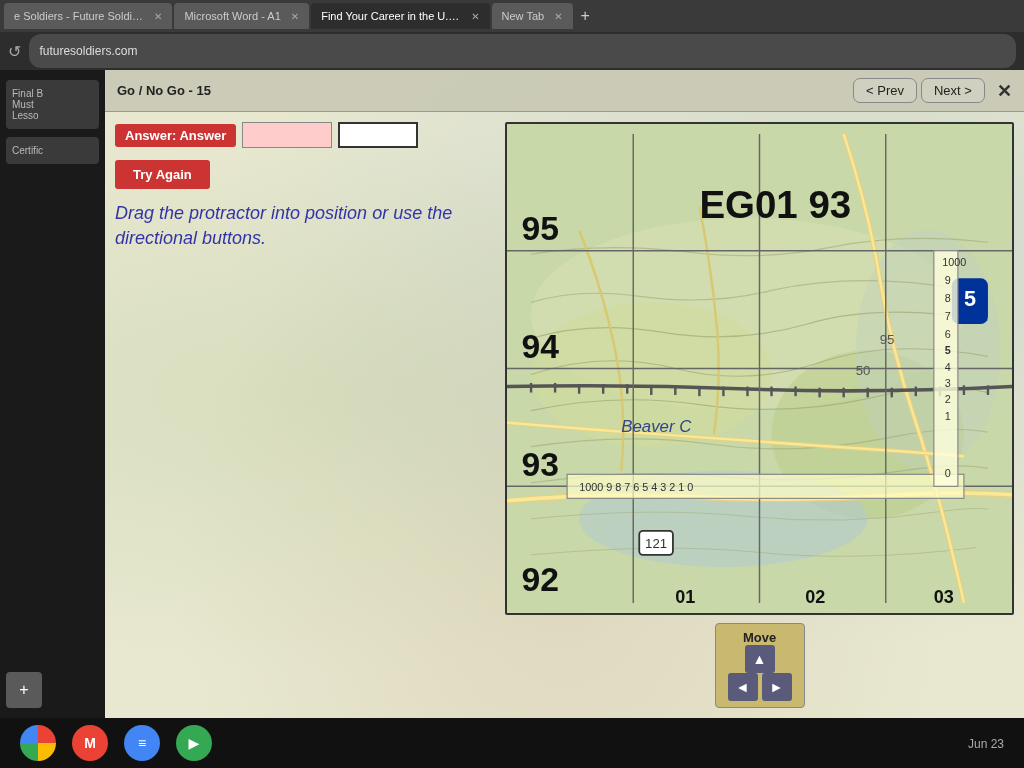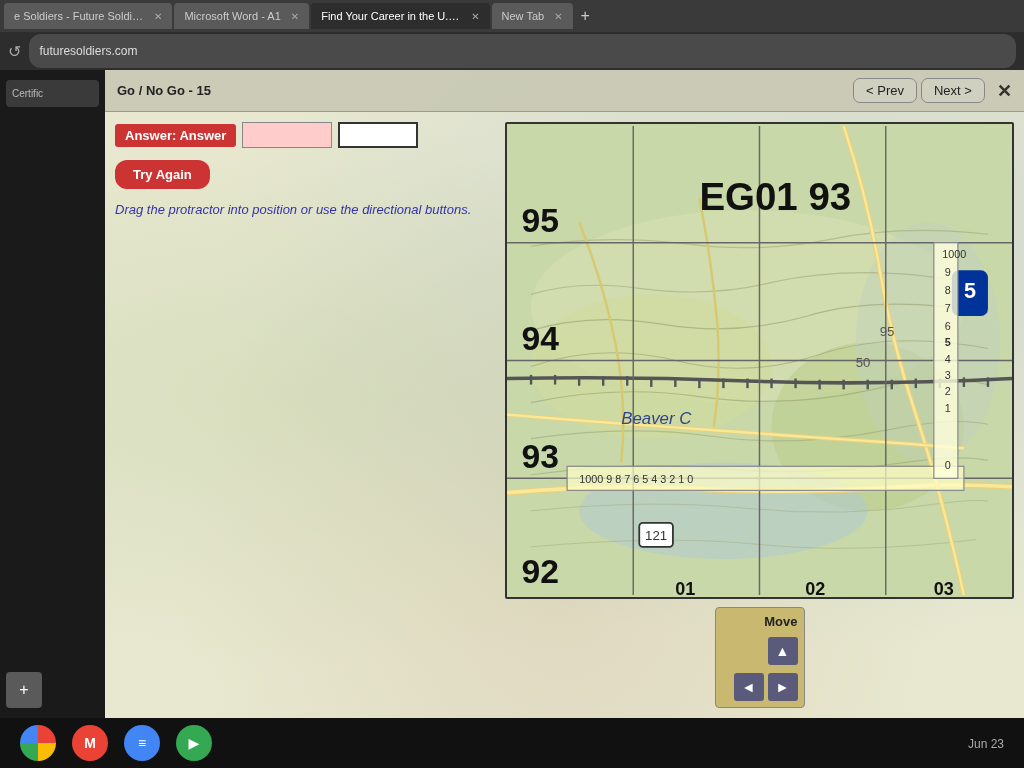--- a/index.html
+++ b/index.html
@@ -246,30 +246,30 @@
       border: 2px solid #333;
       background: #fff;
       padding: 0 4px;
       font-size: 13px;
     }
 
     .try-again-btn {
       background: #cc3333;
       color: white;
       border: none;
-      border-radius: 12px;
+      border-radius: 3px;
       padding: 7px 18px;
       font-size: 13px;
       font-weight: bold;
       cursor: pointer;
       align-self: flex-start;
     }
 
     .drag-hint {
-      font-size: 13px;
+      font-size: 18px;
       color: #3333aa;
       font-style: italic;
       line-height: 1.4;
     }
 
     
     .map-area {
       flex: 1;
       position: relative;
       display: flex;
@@ -300,22 +300,22 @@
     }
 
     
     .move-control {
       background: #c8b870;
       border: 1px solid #888;
       border-radius: 4px;
       padding: 6px;
       display: flex;
       flex-direction: column;
-      align-items: flex-end;
-      gap: 8px;
+      align-items: center;
+      gap: 0;
       align-self: center;
       width: 90px;
     }
 
     .move-label {
       font-size: 13px;
       font-weight: bold;
       color: #222;
     }
 
@@ -398,20 +398,23 @@
       <div class="address-bar">
         <span>futuresoldiers.com</span>
       </div>
     </div>
   </div>
 </div>
 
 <div class="main-content">
 
   <div class="sidebar">
+    <div class="sidebar-item">
+      <span style="font-size:10px;color:#bbb;">Final B<br>Must<br>Lesso</span>
+    </div>
     <div class="sidebar-item">
       <span style="font-size:10px;color:#bbb;">Certific</span>
     </div>
     <div style="margin-top:auto;display:flex;flex-direction:column;gap:6px;">
       <button class="sidebar-btn">
         <span>+</span>
       </button>
     </div>
   </div>
 

